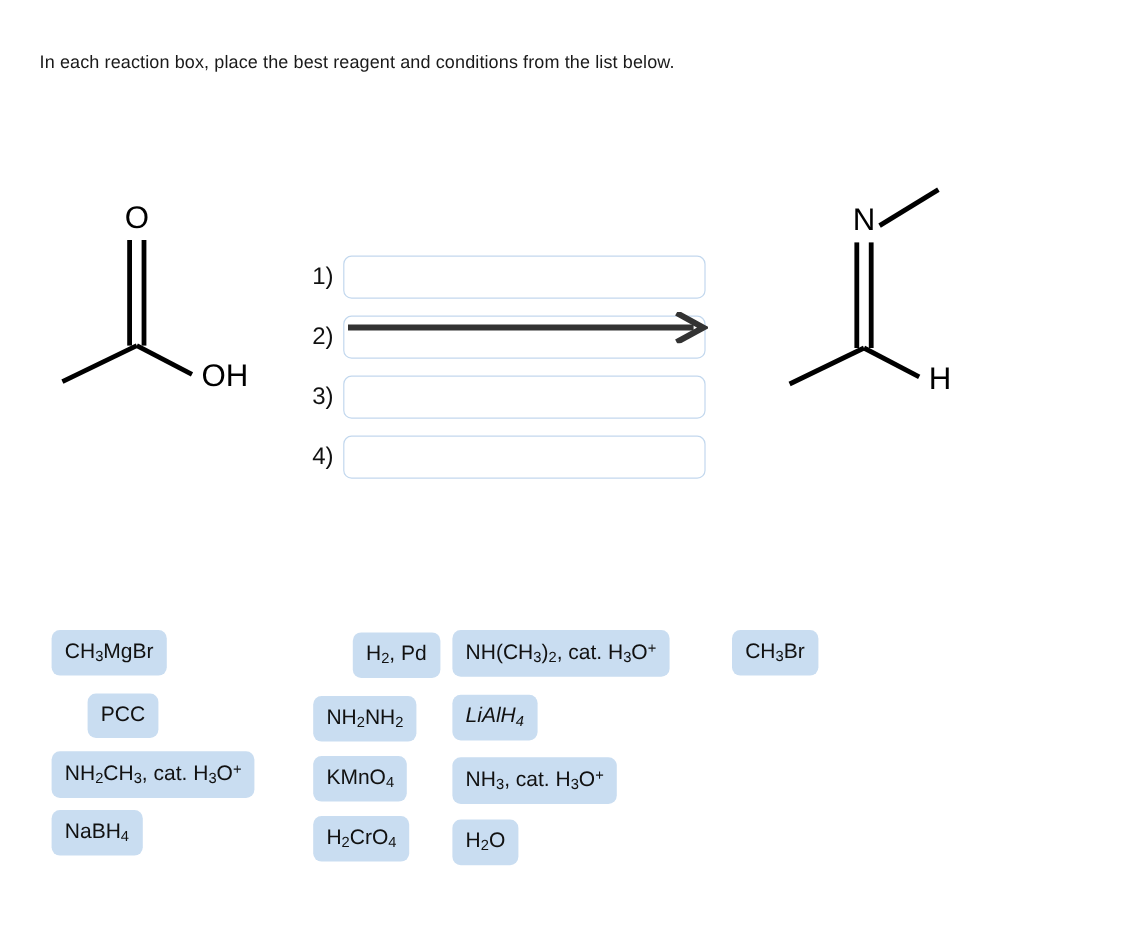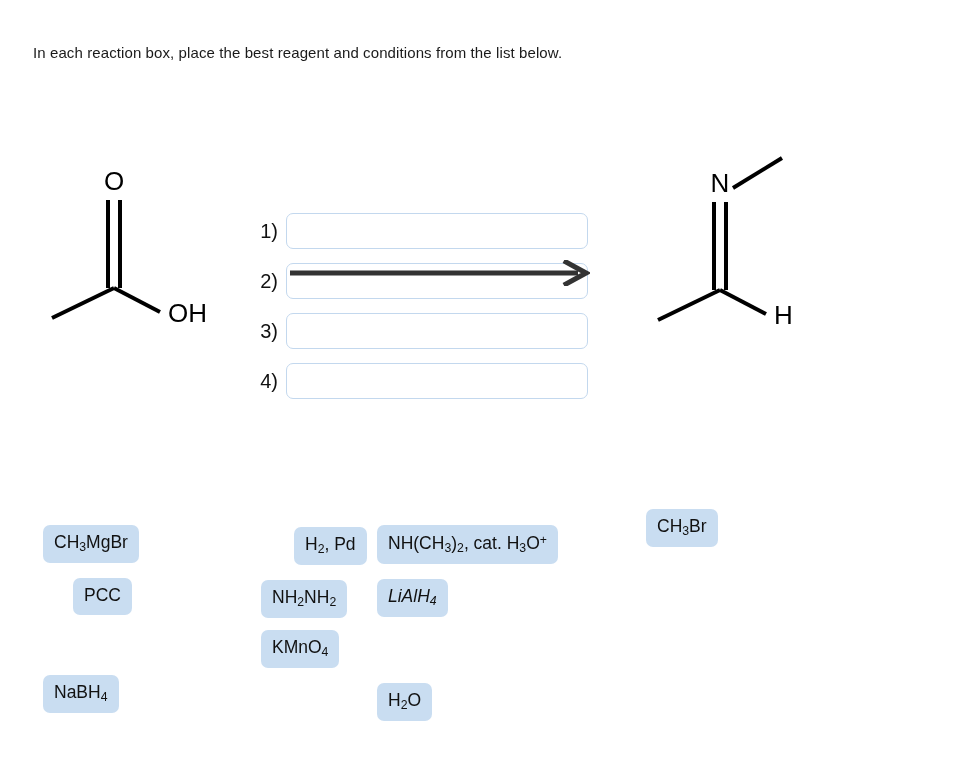--- a/index.html
+++ b/index.html
@@ -192,21 +192,24 @@
       <line x1="2" y1="13" x2="290" y2="13" stroke="#333333" stroke-width="5"></line>
       <polyline points="278,2 298,13 278,24" fill="none" stroke="#333333" stroke-width="5" stroke-linecap="square" stroke-linejoin="miter"></polyline>
     </svg>
   </div>
 
 </div>
 
 <div id="reagent-palette">
     <div class="reagent-chip" draggable="true" style="left: 43px; top: 20px;">CH<sub>3</sub>MgBr</div>
     <div class="reagent-chip" draggable="true" style="left: 43px; top: 73px; margin-left: 30px;">PCC</div>
+    <div class="reagent-chip" draggable="true" style="left: 43px; top: 121px;">NH<sub>2</sub>CH<sub>3</sub>, cat. H<sub>3</sub>O<sup>+</sup></div>
     <div class="reagent-chip" draggable="true" style="left: 43px; top: 170px; text-align: right;">NaBH<sub>4</sub></div>
     <div class="reagent-chip" draggable="true" style="left: 263px; top: 22px; margin-left: 31px;">H<sub>2</sub>, Pd</div>
     <div class="reagent-chip" draggable="true" style="left: 261px; top: 75px;">NH<sub>2</sub>NH<sub>2</sub></div>
     <div class="reagent-chip" draggable="true" style="left: 261px; top: 125px;">KMnO<sub>4</sub></div>
+    <div class="reagent-chip" draggable="true" style="left: 261px; top: 175px;">H<sub>2</sub>CrO<sub>4</sub></div>
     <div class="reagent-chip" draggable="true" style="left: 377px; top: 20px;">NH(CH<sub>3</sub>)<sub>2</sub>, cat. H<sub>3</sub>O<sup>+</sup></div>
     <div class="reagent-chip" draggable="true" style="left: 377px; top: 74px; font-style: italic;">LiAlH<sub>4</sub></div>
+    <div class="reagent-chip" draggable="true" style="left: 377px; top: 126px;">NH<sub>3</sub>, cat. H<sub>3</sub>O<sup>+</sup></div>
     <div class="reagent-chip" draggable="true" style="left: 377px; top: 178px;">H<sub>2</sub>O</div>
-    <div class="reagent-chip" draggable="true" style="left: 610px; top: 4px; margin-left: 36px;">CH<sub>3</sub>Br</div>
+    <div class="reagent-chip" draggable="true" style="left: 610px; top: 20px;">CH<sub>3</sub>Br</div>
   </div>
 
 </body></html>

